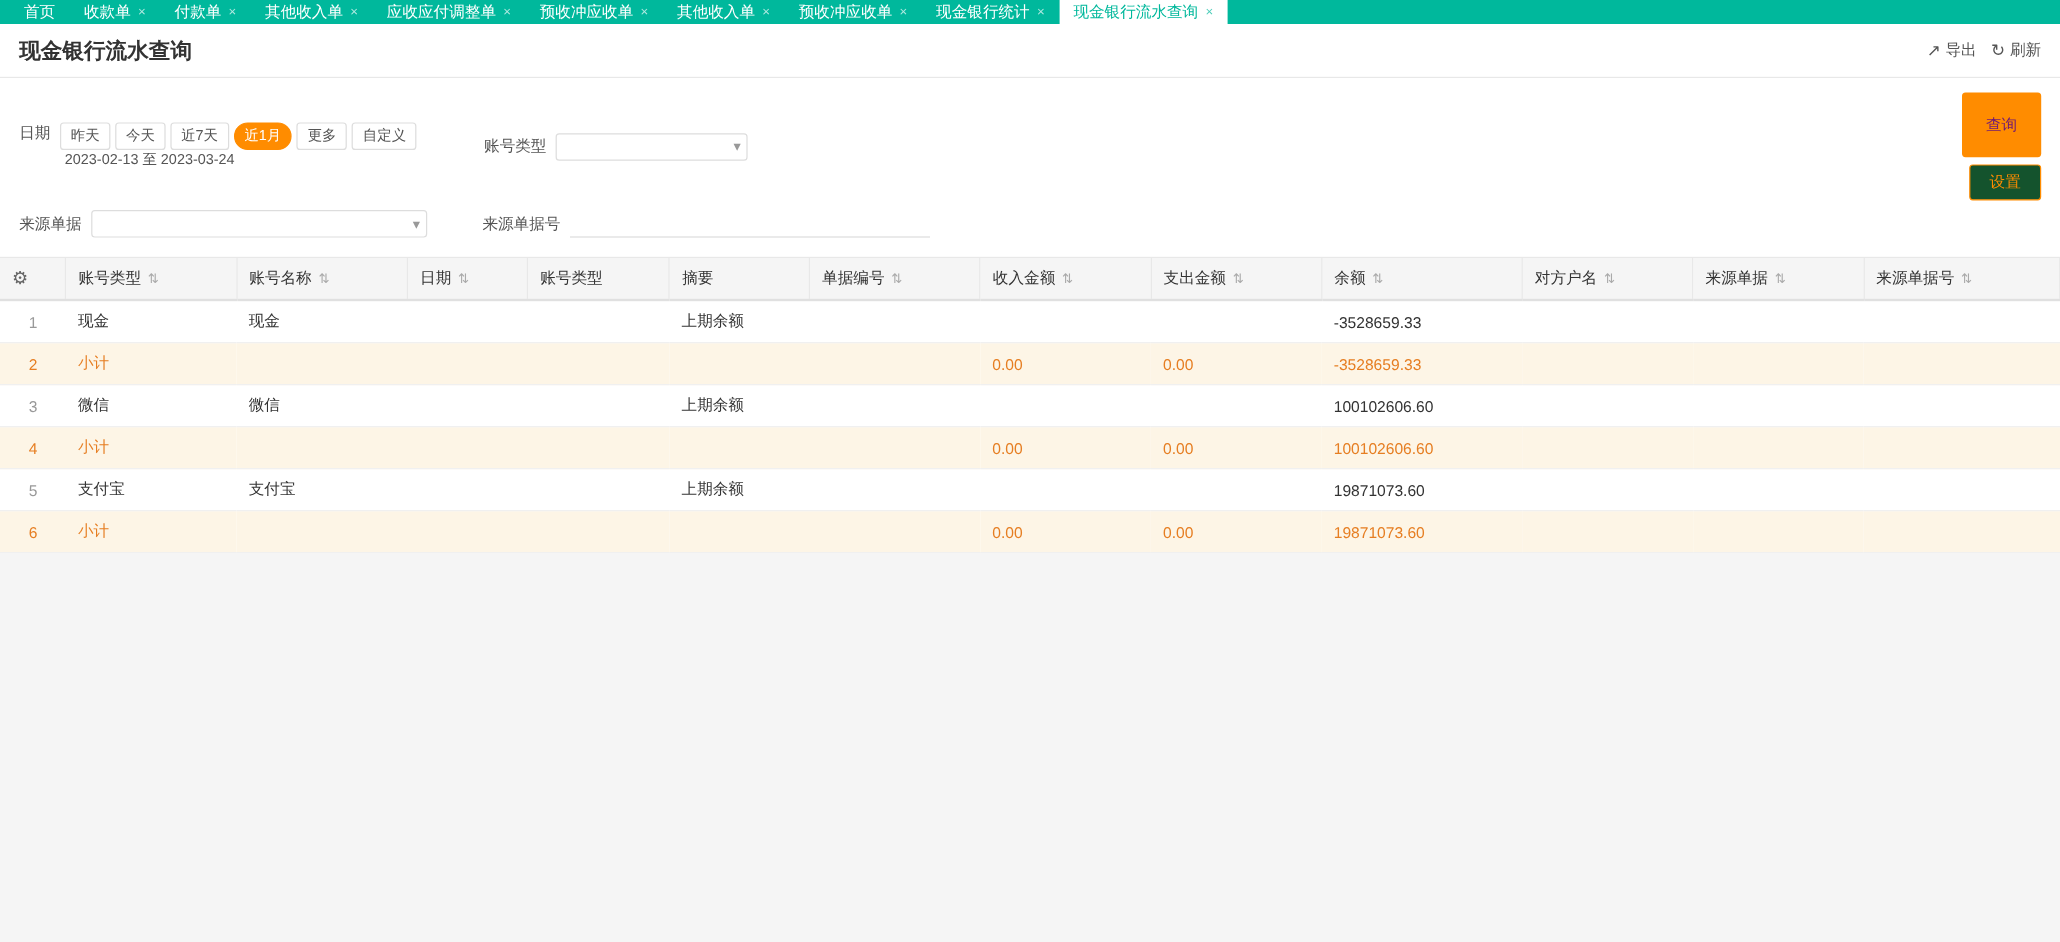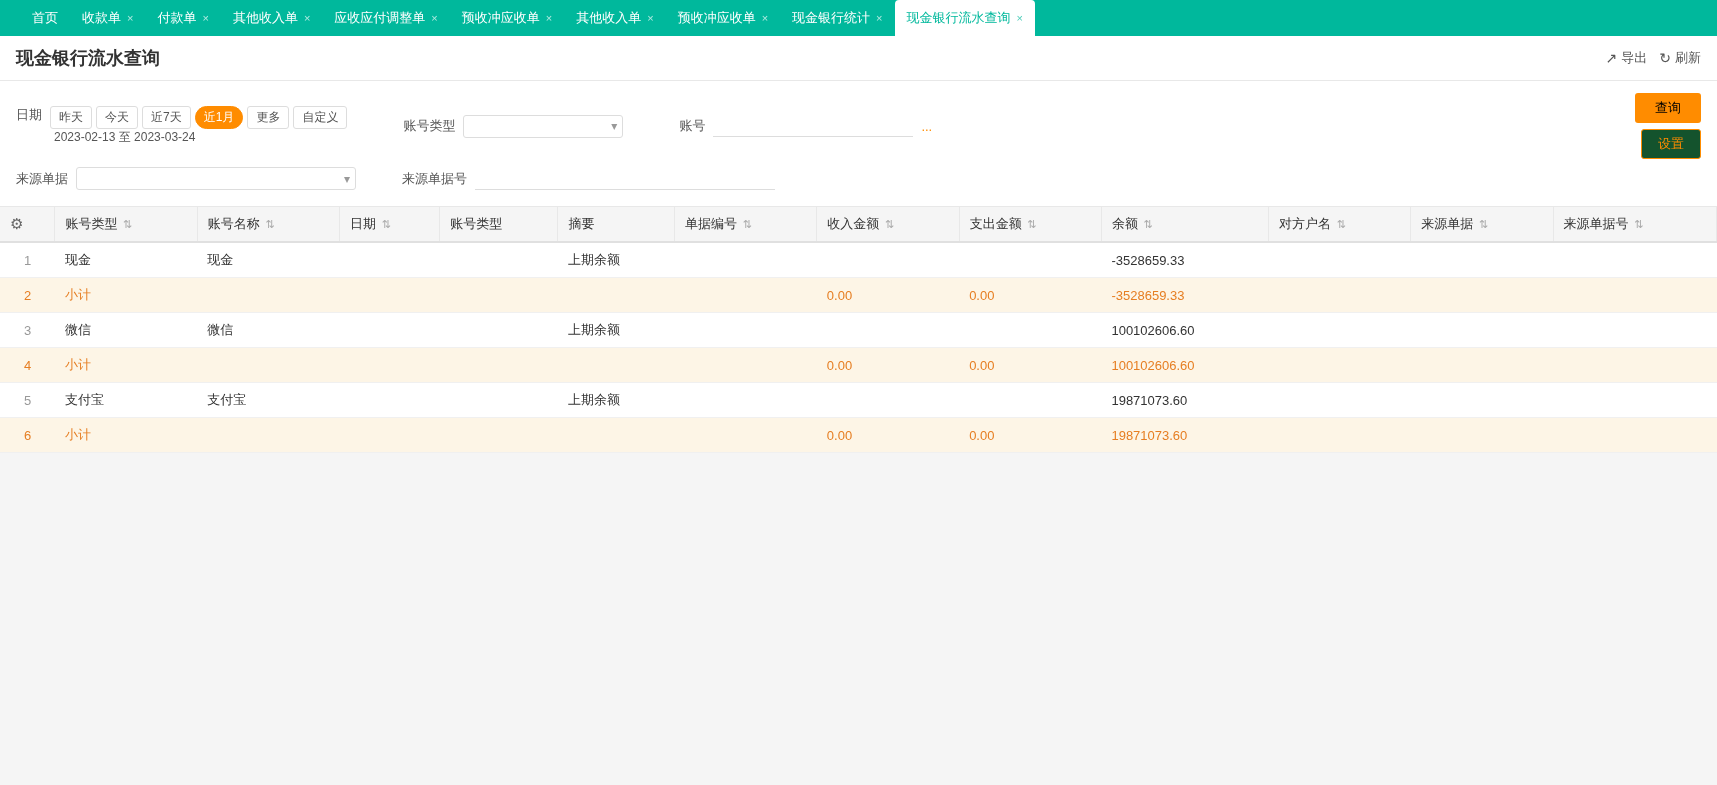--- a/index.html
+++ b/index.html
@@ -3,22 +3,22 @@
   <meta charset="utf-8">
   <style>
     * { box-sizing: border-box; margin: 0; padding: 0; }
     body { font-family: 'Microsoft YaHei', Arial, sans-serif; font-size: 13px; background: #f5f5f5; color: #333; }
 
     
     .top-nav {
       background: #00b89c;
       display: flex;
       align-items: center;
-      height: 36px;
-      padding: 0 20px;
+      height: 20px;
+      padding: 0 8px;
       overflow: hidden;
     }
     .nav-item {
       color: #fff;
       padding: 0 12px;
       height: 36px;
       line-height: 36px;
       cursor: pointer;
       white-space: nowrap;
       font-size: 13px;
@@ -138,24 +138,24 @@
       min-width: 180px;
       outline: none;
     }
     .btn-more {
       color: #ff8c00;
       cursor: pointer;
       font-size: 13px;
     }
     .btn-query {
       background: #ff8c00;
-      color: #000000;
+      color: #701a75;
       border: none;
       border-radius: 3px;
-      padding: 6px 20px;
+      padding: 18px 20px;
       cursor: pointer;
       font-size: 13px;
     }
     .btn-settings {
       background: #14532d;
       color: #ff8c00;
       border: 1px solid #ff8c00;
       border-radius: 3px;
       padding: 5px 16px;
       cursor: pointer;
@@ -304,25 +304,20 @@
       <div class="select-wrapper">
         <select class="filter-select">
           <option value=""></option>
           <option value="cash">现金</option>
           <option value="wechat">微信</option>
           <option value="alipay">支付宝</option>
         </select>
       </div>
     </div>
 
-    <div style="display:flex;align-items:center;gap:8px;margin-left:40px;">
-      <span class="filter-label">账号</span>
-      <input class="input-field" type="text" style="min-width: 200px;">
-      <span class="btn-more">...</span>
-    </div>
 
     <div class="right-actions">
       <button class="btn-query">查询</button>
       <button class="btn-settings">设置</button>
     </div>
   </div>
 
   <div class="filter-row">
     <div style="display:flex;align-items:center;gap:8px;">
       <span class="filter-label">来源单据</span>

